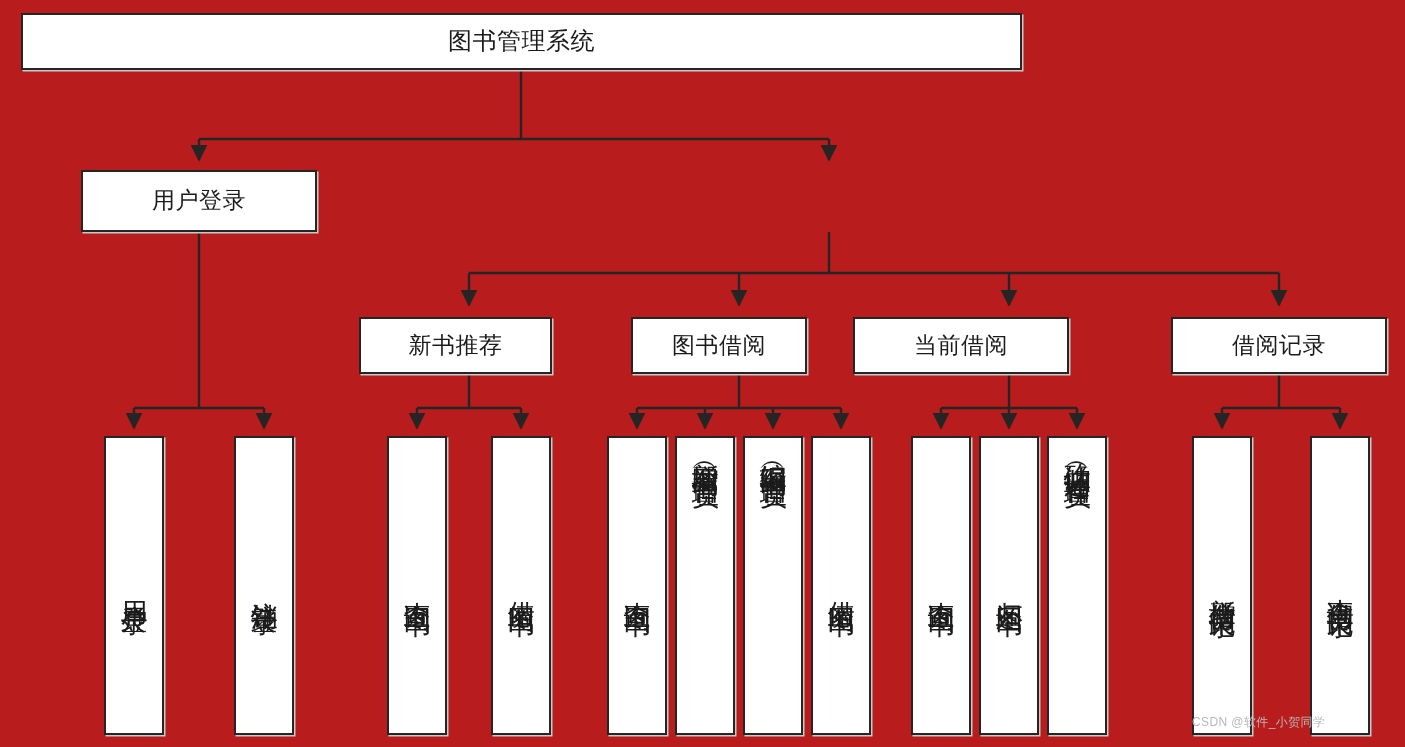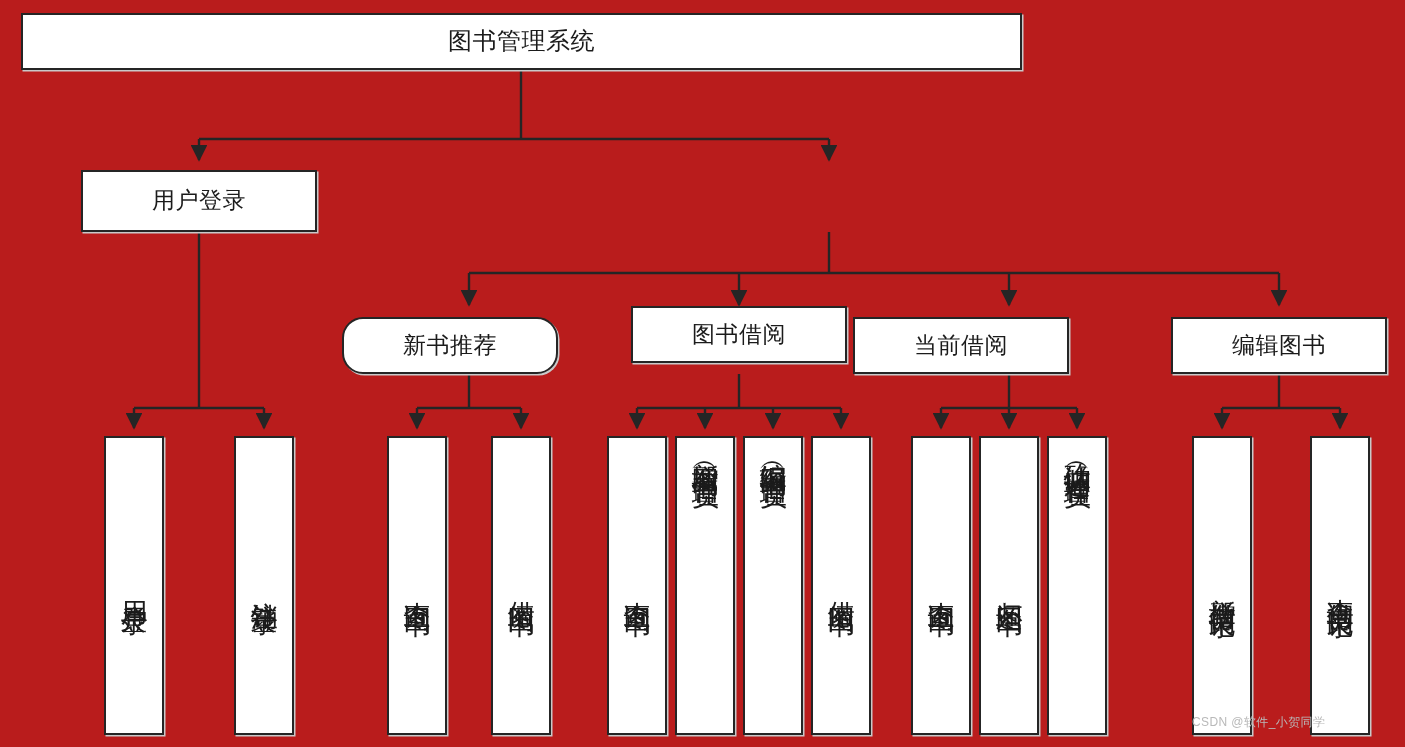--- a/index.html
+++ b/index.html
@@ -126,31 +126,31 @@
   </svg>
 
   <div class="node root horiz" style="left:21px; top:13px; width:1001px; height:57px;">
     <span class="label">图书管理系统</span>
   </div>
 
   <div class="node horiz" style="left:81px; top:170px; width:236px; height:62px;">
     <span class="label">用户登录</span>
   </div>
 
-  <div class="node horiz" style="left:342px; top:317px; width:216px; height:57px;border-radius:21px;">
+  <div class="node horiz" style="left:359px; top:317px; width:193px; height:57px;">
     <span class="label">新书推荐</span>
   </div>
-  <div class="node horiz" style="left:631px; top:306px; width:216px; height:57px;">
+  <div class="node horiz" style="left:631px; top:317px; width:176px; height:57px;">
     <span class="label">图书借阅</span>
   </div>
   <div class="node horiz" style="left:853px; top:317px; width:216px; height:57px;">
     <span class="label">当前借阅</span>
   </div>
   <div class="node horiz" style="left:1171px; top:317px; width:216px; height:57px;">
-    <span class="label">编辑图书</span>
+    <span class="label">借阅记录</span>
   </div>
 
   <div class="node leaf centered" style="left:104px; top:436px; width:60px; height:299px;">
     <span class="label">用户登录</span>
   </div>
   <div class="node leaf centered" style="left:234px; top:436px; width:60px; height:299px;">
     <span class="label">注销登录</span>
   </div>
 
   <div class="node leaf centered" style="left:387px; top:436px; width:60px; height:299px;">

